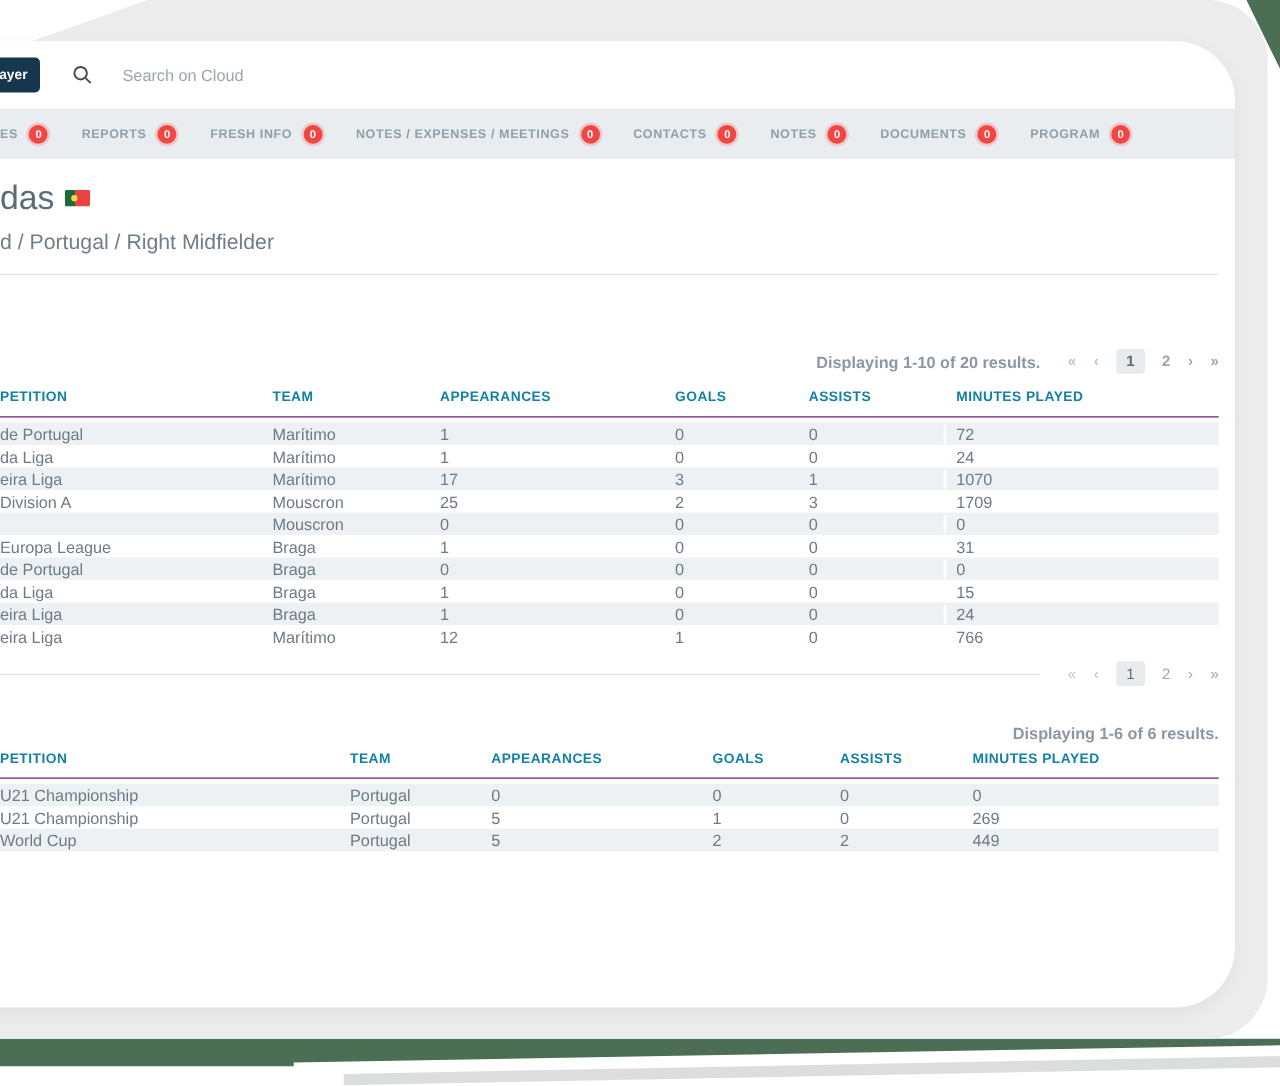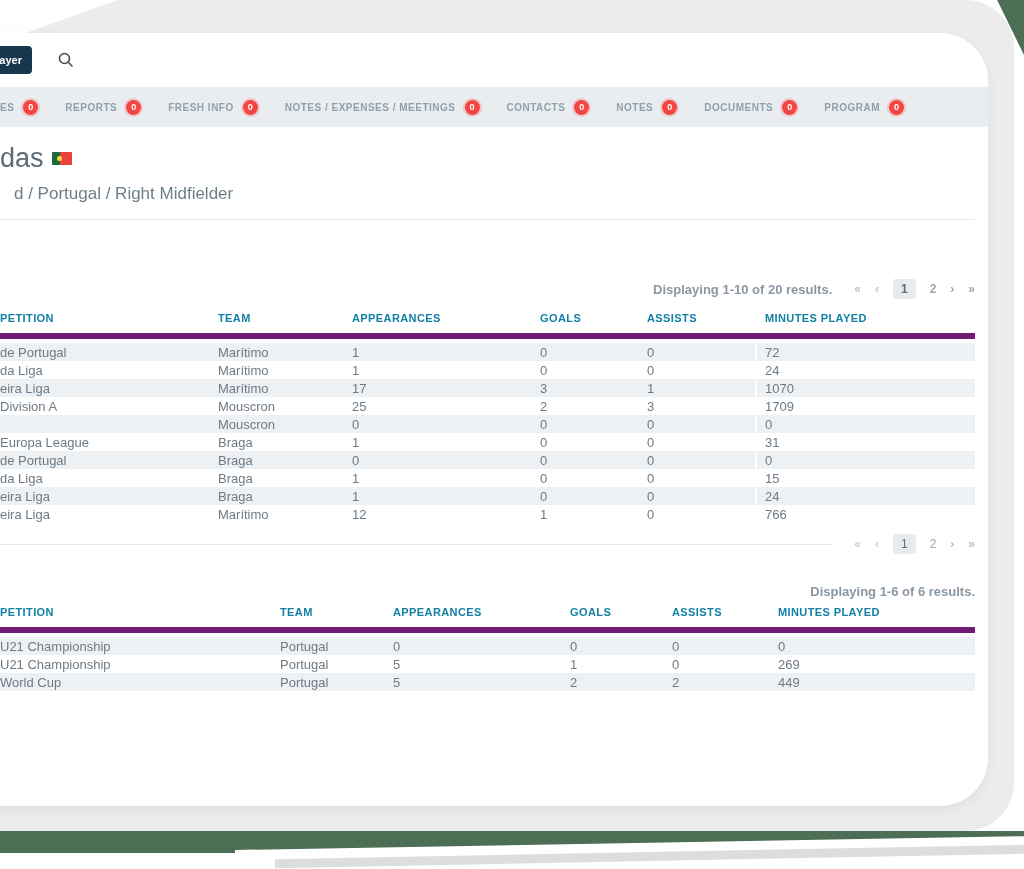--- a/index.html
+++ b/index.html
@@ -59,33 +59,33 @@
     box-shadow:0 0 0 2px rgba(243,69,65,.22); letter-spacing:0; }
 
   
   .content { padding:0 13px 0 60px; }
   .title-row { display:flex; align-items:center; gap:8px; margin-top:14px; }
   .p-title { font-size:27px; color:#5d6b77; font-weight:400; line-height:34px; }
   .flag { position:relative; width:20px; height:13px; display:inline-block;
     background:linear-gradient(90deg,#1d6b3d 0 40%,#e8433d 40% 100%); border-radius:1px; }
   .flag .dot { position:absolute; left:5px; top:4px; width:5px; height:5px; border-radius:50%;
     background:#f7d649; }
-  .p-sub { margin-top:8px; font-size:17px; color:#6e7e89; font-weight:400; line-height:22px;padding-left:14px; }
+  .p-sub { margin-top:8px; font-size:17px; color:#6e7e89; font-weight:400; line-height:22px; }
   .rule { border-top:1px solid #e4e9eb; margin-top:14px; }
 
   .results-row { display:flex; align-items:center; justify-content:flex-end; gap:22px;
     margin-top:60px; height:18px;font-weight:bold; }
   .results-row.second { margin-top:26px; }
   .displaying { font-size:13px; color:#8b97a2; }
   .pag { display:flex; align-items:center; gap:14px; font-size:12px; color:#9aa7b1; }
   .pag .pg-cur { background:#e8ebed; border-radius:3px; padding:3px 8px; color:#5f6d78; }
   .pag span { cursor:default; }
   .pag .dis { color:#bcc5cb; }
 
-  .t-head { display:grid; margin-top:14px; border-bottom:6px solid #701a75; padding-bottom:9px; }
+  .t-head { display:grid; margin-top:14px; border-bottom:1px solid #701a75; padding-bottom:9px; }
   .t-head > div { font-size:11px; font-weight:bold; color:#1380a5; letter-spacing:.4px; }
   .t-row { display:grid; height:18px; align-items:center; }
   .t-row > div { font-size:13px; color:#6e7a86; overflow:hidden; white-space:nowrap; }
   .t-body .t-row:nth-of-type(odd) { background:#edf1f4; }
   .cols1 { grid-template-columns:218px 134px 188px 107px 108px 220px; }
   .cols2 { grid-template-columns:280px 113px 177px 102px 106px 197px; }
   .cols1 > div:last-child { border-left:2px solid #fff; padding-left:8px; }
   .t-body.cols-wrap { display:block; margin-top:4px; }
 
   .pag-bottom { display:flex; align-items:center; margin-top:9px; height:24px; }
@@ -108,20 +108,21 @@
   <div class="window">
 
     <div class="hdr">
       <div class="player-btn">Player</div>
       <span class="search-icon">
         <svg width="16" height="16" viewBox="0 0 16 16">
           <circle cx="6.5" cy="6.5" r="5" fill="none" stroke="#444f58" stroke-width="1.6"></circle>
           <line x1="10.5" y1="10.5" x2="14.5" y2="14.5" stroke="#444f58" stroke-width="1.6"></line>
         </svg>
       </span>
+      <input class="search-input" placeholder="Search on Cloud" style="">
     </div>
 
     <div class="nav">
 
         <div class="tab">
           <span>ES</span>
           <span class="tab-badge">0</span>
         </div>
 
         <div class="tab">

